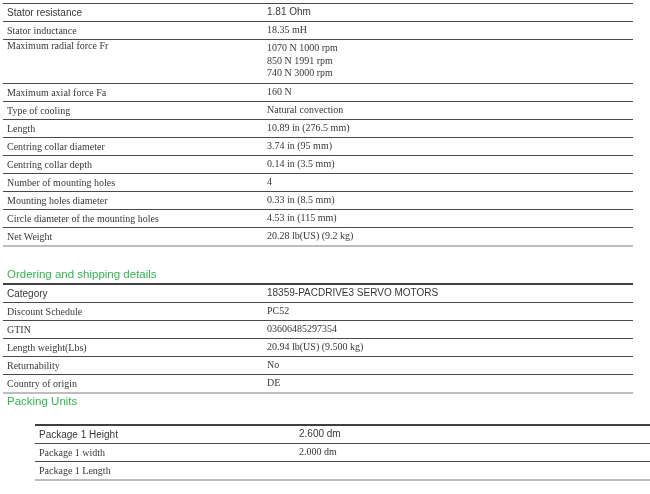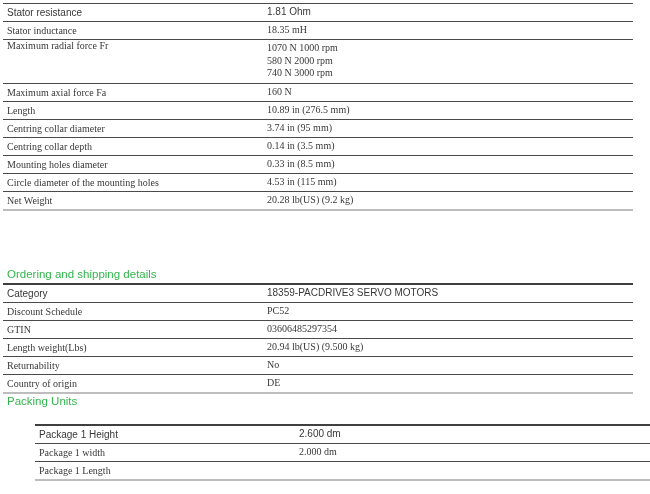--- a/index.html
+++ b/index.html
@@ -45,46 +45,58 @@
       <div class="row">
         <div class="lbl">Stator inductance</div>
         <div class="val">
           <div>18.35 mH</div>
         </div>
       </div>
       <div class="row multi">
         <div class="lbl">Maximum radial force Fr</div>
         <div class="val">
           <div>1070 N 1000 rpm</div>
-          <div>580 N 2000 rpm</div>
+          <div>850 N 1991 rpm</div>
           <div>740 N 3000 rpm</div>
         </div>
       </div>
       <div class="row">
         <div class="lbl">Maximum axial force Fa</div>
         <div class="val">
           <div>160 N</div>
+        </div>
+      </div>
+      <div class="row">
+        <div class="lbl">Type of cooling</div>
+        <div class="val">
+          <div>Natural convection</div>
         </div>
       </div>
       <div class="row">
         <div class="lbl">Length</div>
         <div class="val">
           <div>10.89 in (276.5 mm)</div>
         </div>
       </div>
       <div class="row">
         <div class="lbl">Centring collar diameter</div>
         <div class="val">
           <div>3.74 in (95 mm)</div>
         </div>
       </div>
       <div class="row">
         <div class="lbl">Centring collar depth</div>
         <div class="val">
           <div>0.14 in (3.5 mm)</div>
+        </div>
+      </div>
+      <div class="row">
+        <div class="lbl">Number of mounting holes</div>
+        <div class="val">
+          <div>4</div>
         </div>
       </div>
       <div class="row">
         <div class="lbl">Mounting holes diameter</div>
         <div class="val">
           <div>0.33 in (8.5 mm)</div>
         </div>
       </div>
       <div class="row">
         <div class="lbl">Circle diameter of the mounting holes</div>

